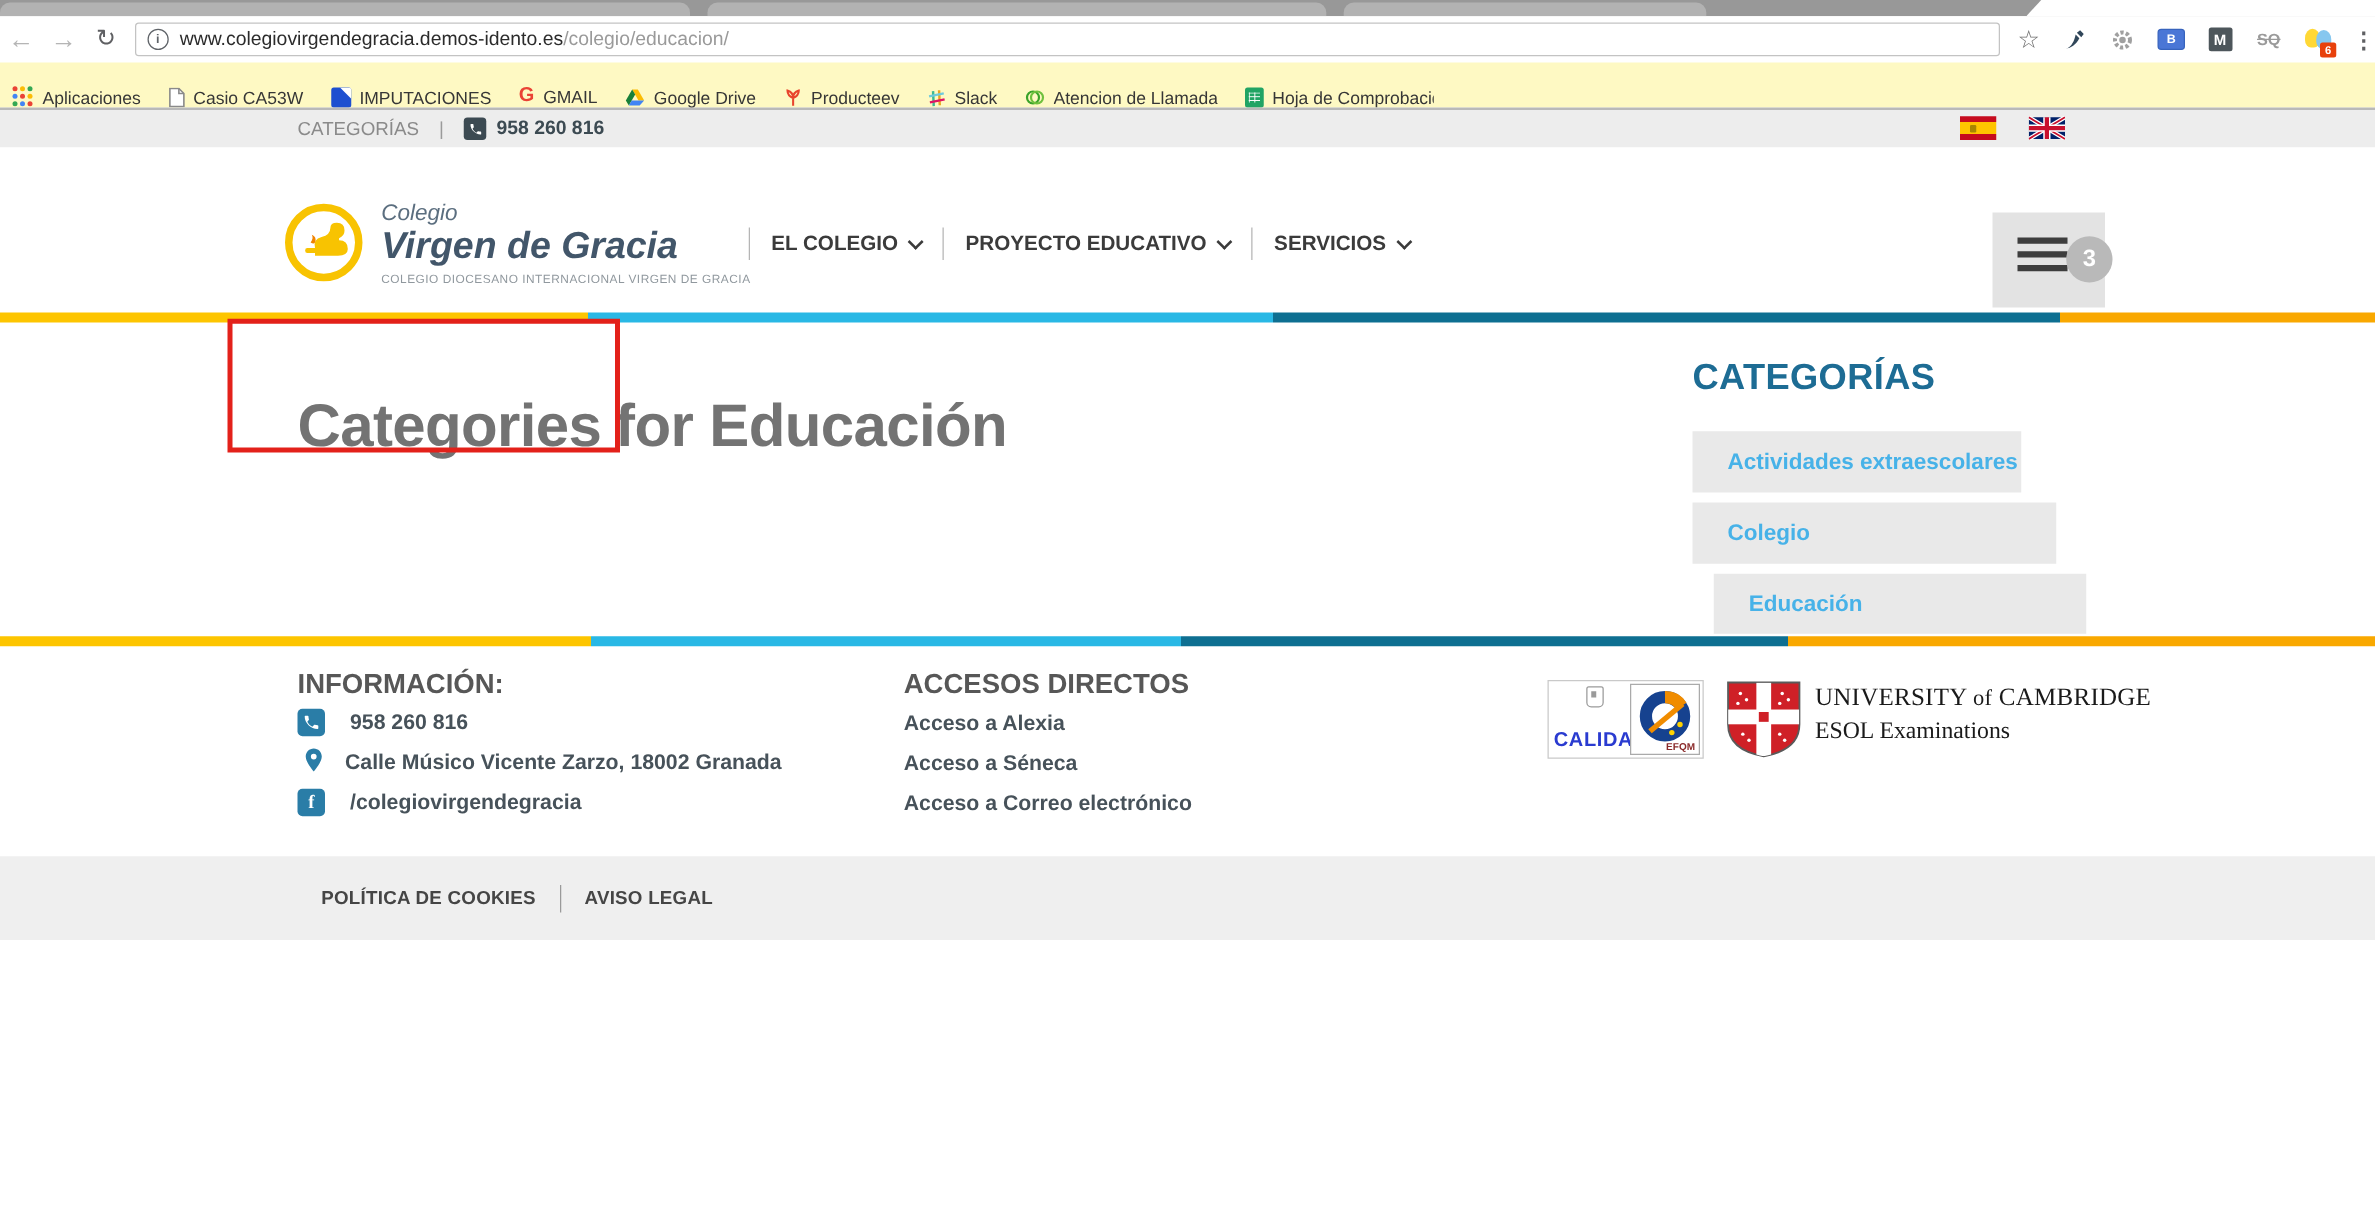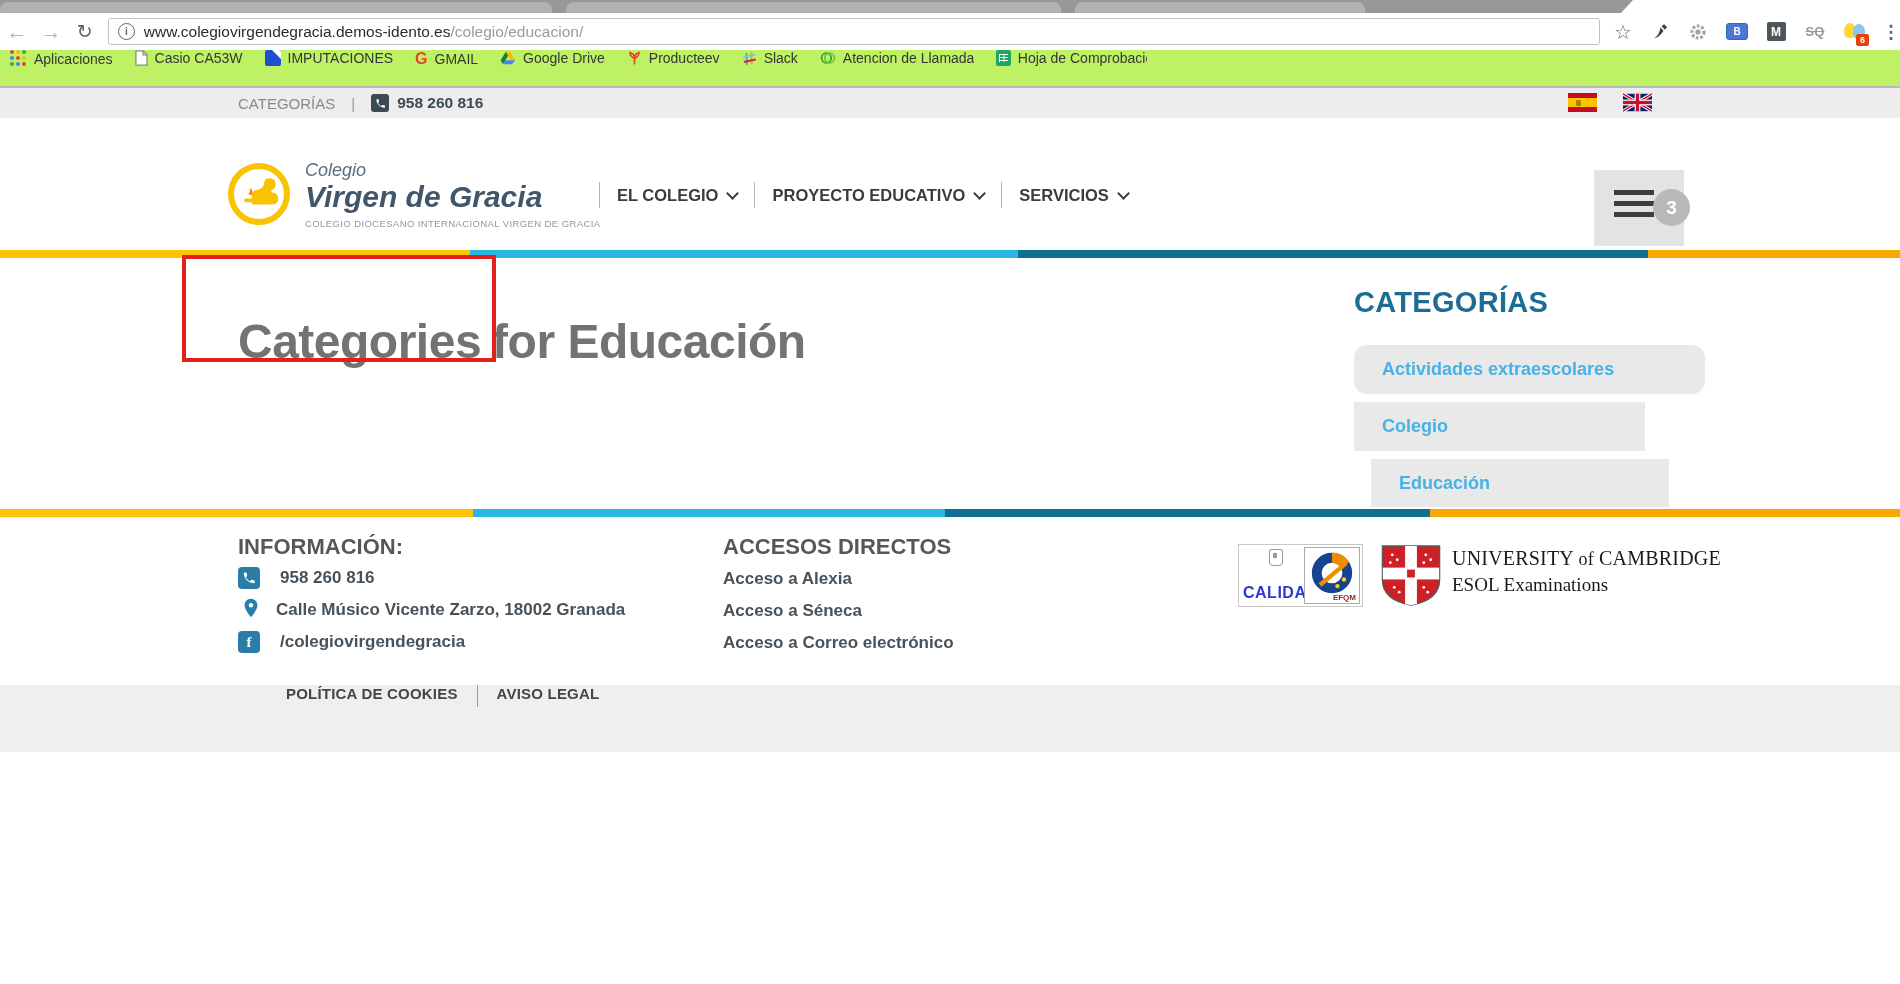--- a/index.html
+++ b/index.html
@@ -26,22 +26,22 @@
          display:flex;align-items:center;justify-content:center;}
   .sq-ext{font-size:13px;font-weight:bold;color:#9a9a9a;text-decoration:line-through;}
   .tag-ext{width:20px;height:15px;background:#4a76d6;border-radius:3px;color:#fff;font-size:10px;font-weight:bold;
            display:flex;align-items:center;justify-content:center;border:1.5px solid #3763bd;}
   .bulb{position:absolute;width:12px;height:15px;border-radius:50% 50% 40% 40%;}
   .bulb.y{left:1px;top:2px;background:#ffd836;}
   .bulb.b{left:10px;top:3px;background:#86c7ef;}
   .redbadge{position:absolute;right:-4px;bottom:-3px;background:#e8410c;color:#fff;font-size:9px;font-weight:bold;
             width:13px;height:12px;border-radius:2px;display:flex;align-items:center;justify-content:center;}
   .dots{font-size:18px;color:#5f6063;font-weight:bold;letter-spacing:0;}
-  .bookmarks{position:absolute;left:0;top:50px;width:1900px;height:36px;background:#bef264;display:flex;
-             align-items:flex-start;padding-left:10px;box-sizing:border-box;}
+  .bookmarks{position:absolute;left:0;top:50px;width:1900px;height:36px;background:#fef9c3;display:flex;
+             align-items:flex-end;padding-left:10px;box-sizing:border-box;}
   .bk{display:flex;align-items:center;gap:7px;margin-right:22px;white-space:nowrap;}
   .bk .lbl{font-size:14px;color:#363636;}
   .bk .clip{overflow:hidden;display:inline-block;}
   .appsgrid{display:grid;grid-template-columns:repeat(3,5px);grid-auto-rows:5px;gap:1px;}
   .appsgrid i{border-radius:50%;width:4px;height:4px;display:block;}
   .imput{width:16px;height:16px;background:#1d4fd0;border-radius:2px;position:relative;overflow:hidden;}
   .imput i{position:absolute;right:0;top:0;width:0;height:0;border-left:9px solid transparent;border-top:9px solid #fff;}
   .sheet{width:15px;height:16px;background:#21a464;border-radius:2px;position:relative;}
   .sheet i{position:absolute;left:3px;top:4px;width:9px;height:8px;
            background:linear-gradient(#fff 1px,transparent 1px) 0 0/9px 3px,linear-gradient(90deg,#fff 1px,transparent 1px) 0 0/4.5px 8px;}
@@ -86,21 +86,21 @@
   .stripe1{top:250px;background:linear-gradient(90deg,#fdc500 0 470px,#29b8e5 470px 1018px,#0e6f91 1018px 1648px,#f9a800 1648px);}
   .stripe2{top:509px;background:linear-gradient(90deg,#fdc500 0 473px,#29b8e5 473px 945px,#0e6f91 945px 1430px,#f9a800 1430px);}
 
   
   .page-title{position:absolute;left:238px;top:282px;font-size:48px;font-weight:bold;color:#737373;letter-spacing:-.5px;}
   .page-title .rest{margin-left:11px;}
   .redbox{position:absolute;left:182px;top:255px;width:306px;height:99px;border:4px solid #e3211a;z-index:6;}
   .cat-title{position:absolute;left:1354px;top:286px;font-size:29px;font-weight:bold;color:#1d6c94;letter-spacing:.3px;}
   .cat-item{position:absolute;background:#e9e9e9;display:flex;align-items:center;padding-left:28px;box-sizing:border-box;}
   .cat-item span{color:#47b2e8;font-weight:bold;font-size:18px;}
-  .cat-1{left:1354px;top:345px;width:351px;height:49px;border-radius:13px;}
+  .cat-1{left:1354px;top:345px;width:263px;height:49px;}
   .cat-2{left:1354px;top:402px;width:291px;height:49px;}
   .cat-3{left:1371px;top:459px;width:298px;height:48px;}
 
   
   .f-title{position:absolute;font-size:22px;font-weight:bold;color:#575757;}
   .f-row{position:absolute;display:flex;align-items:center;gap:20px;height:24px;}
   .f-row .txt{font-size:17px;font-weight:bold;color:#47525a;white-space:nowrap;}
   .f-ico-sq{width:22px;height:22px;background:#2a7da7;border-radius:4px;display:flex;align-items:center;justify-content:center;flex:0 0 auto;}
   .f-ico-sq svg{width:14px;height:14px;}
   .f-ico-sq .fb{color:#fff;font-weight:bold;font-size:15px;font-family:"Liberation Serif",serif;}
@@ -114,21 +114,21 @@
   .efqm-sq svg{position:absolute;left:3px;top:1px;}
   .efqm-lbl{position:absolute;right:3px;bottom:1px;font-size:8px;font-weight:bold;color:#8a2a2a;}
   .cam-shield{position:absolute;left:1380px;top:544px;}
   .cam-text{position:absolute;left:1452px;top:547px;font-family:"Liberation Serif",serif;color:#1a1a1a;}
   .cam-l1{font-size:20px;letter-spacing:.2px;}
   .cam-l1 .of{font-size:18px;}
   .cam-l2{font-size:19px;margin-top:4px;}
 
   
   .legalbar{position:absolute;left:0;top:685px;width:1900px;height:67px;background:#efefef;}
-  .legal-links{position:absolute;left:257px;top:0;height:67px;display:flex;margin-left:29px;}
+  .legal-links{position:absolute;left:257px;top:0;height:67px;display:flex;align-items:center;}
   .legal-link{font-size:15px;font-weight:bold;color:#454545;letter-spacing:.2px;}
   .legal-sep{width:1px;height:22px;background:#9a9a9a;margin:0 19px;}
 </style>
 </head>
 <body>
 
 <div class="stage">
 
   <div class="tabstrip">
     <div class="tab-inactive" style="left:0;width:552px;"></div>

